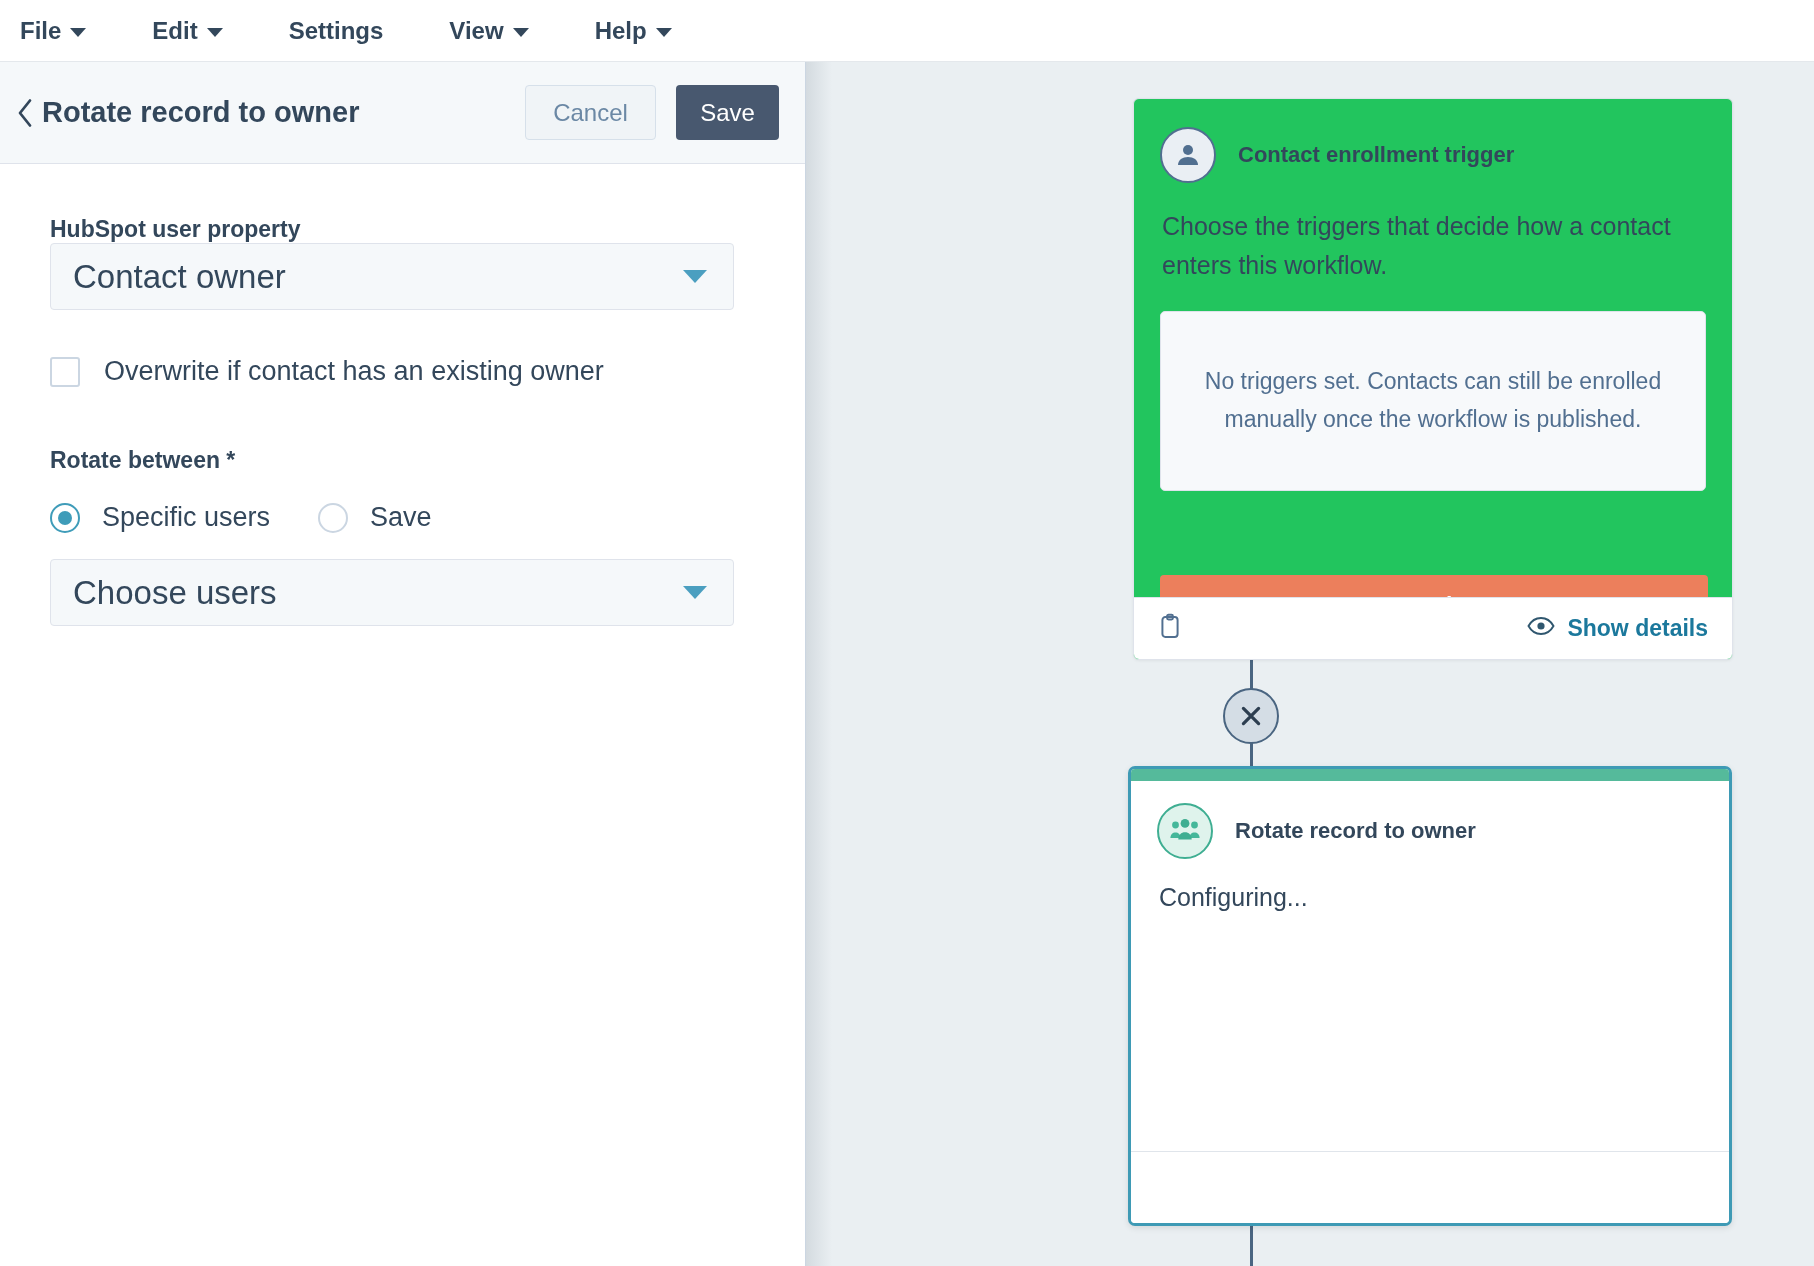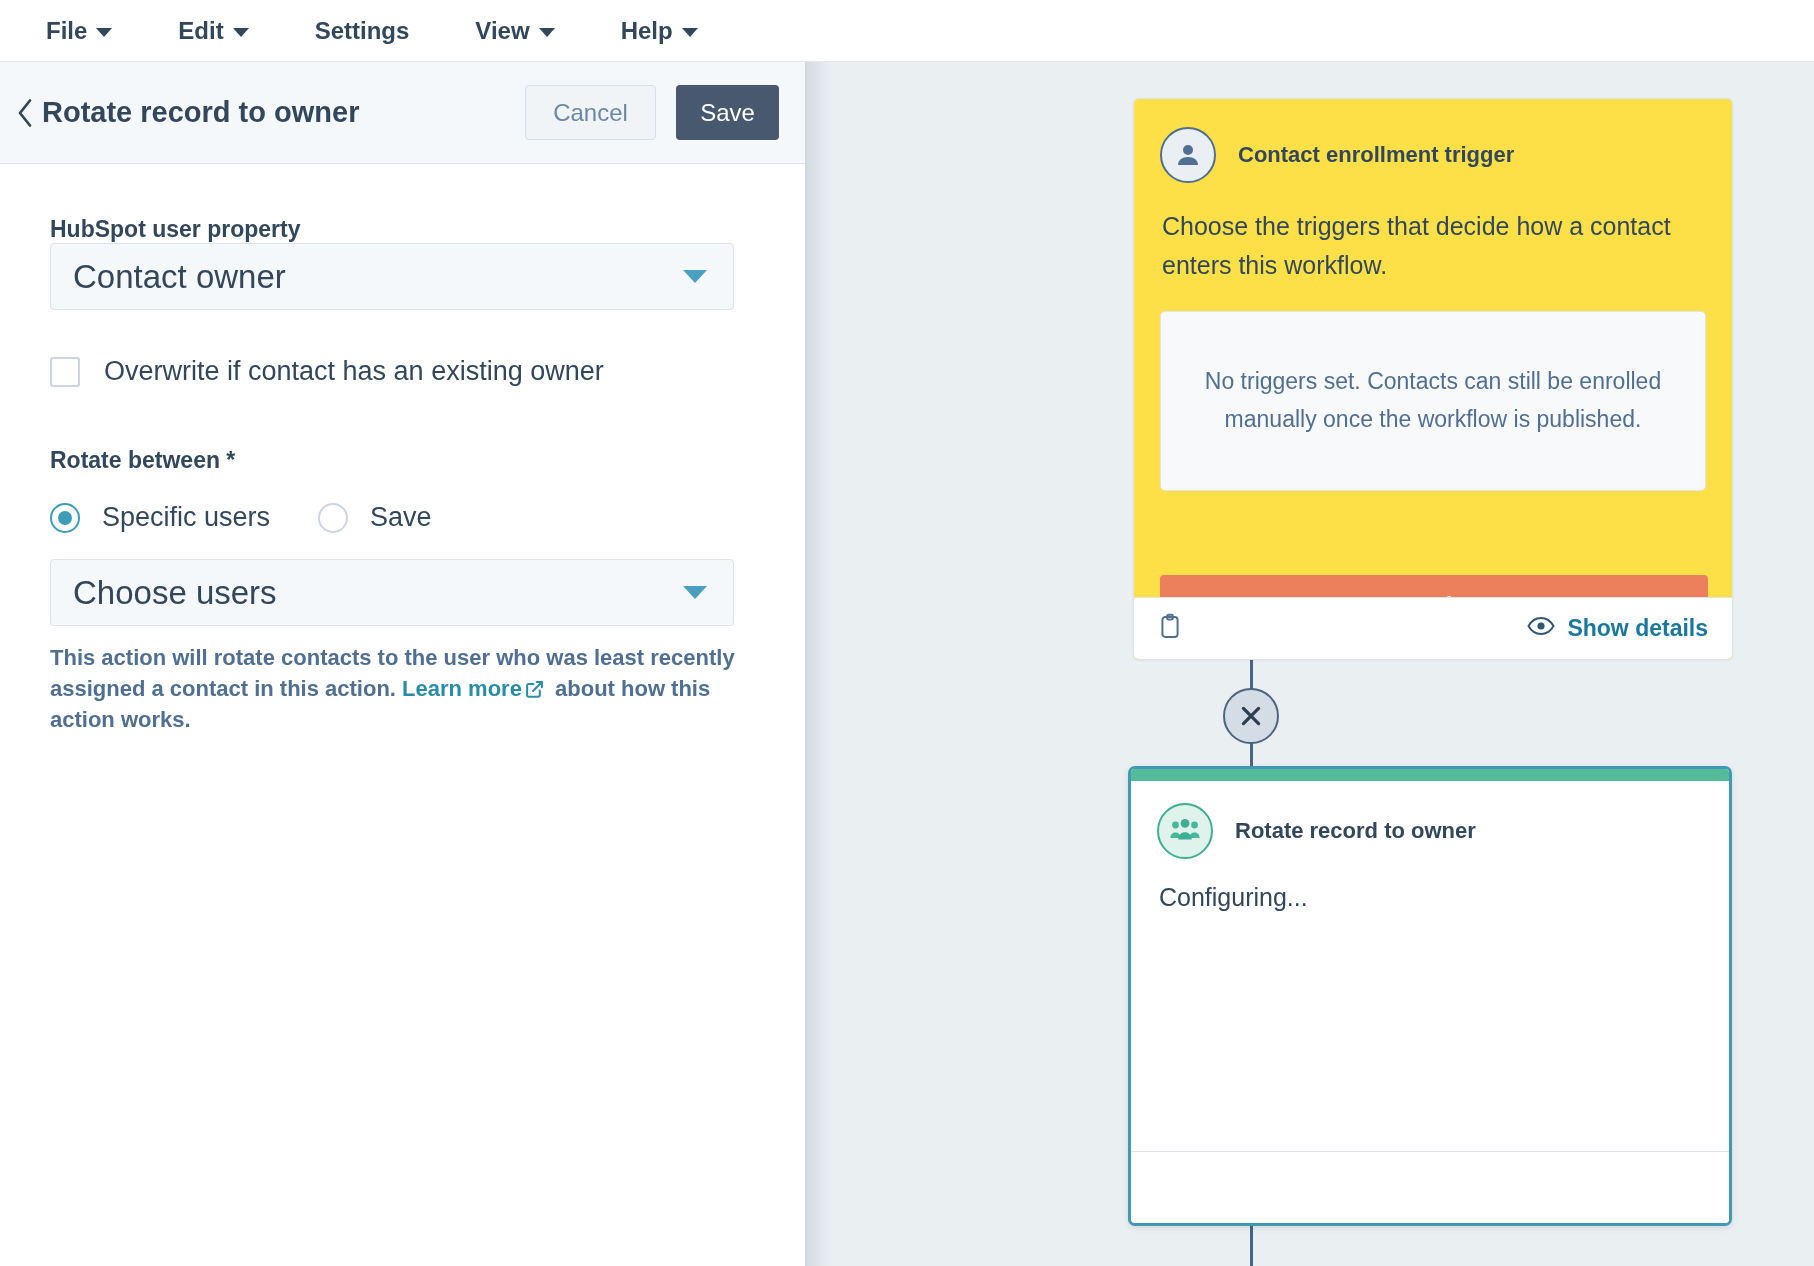--- a/index.html
+++ b/index.html
@@ -11,21 +11,21 @@
   }
   #app { position: relative; width: 1814px; height: 1266px; }
 
   
   .menubar {
     position: absolute; left: 0; top: 0;
     width: 1814px; height: 62px;
     background: #ffffff;
     border-bottom: 1px solid #e4e8ec;
     display: flex; align-items: center;
-    padding-left: 46px;
+    padding-left: 20px;
     z-index: 30;
   }
   .menu-item {
     display: flex; align-items: center; gap: 9px;
     margin-right: 66px;
     font-size: 24px; font-weight: bold;
     color: #33475b;
     cursor: pointer;
     white-space: nowrap;
   }
@@ -56,21 +56,21 @@
     position: absolute;
     width: 3px; background: #4a6581;
     left: 444px;
   }
 
   
   .trigger-card {
     position: absolute;
     left: 327px; top: 36px;
     width: 600px; height: 562px;
-    background: #fde047;
+    background: #22c55e;
     border: 1px solid #dfe3eb;
     border-radius: 6px;
     box-shadow: 0 1px 3px rgba(0,0,0,0.06);
     overflow: hidden;
   }
   .card-head {
     display: flex; align-items: center;
     gap: 22px;
     padding: 28px 0 0 26px;
   }
@@ -445,24 +445,17 @@
           <span class="radio"></span>
           <span class="radio-label">Save</span>
         </span>
       </div>
 
       <div class="select-box" style="margin-top:26px;">
         <span class="select-value ph">Choose users</span>
         <span class="caret-teal"></span>
       </div>
 
-      <div class="help-text">
-        <span>This action will rotate contacts to the user who was least recently assigned a contact in this action. </span><a class="help-link">Learn more</a><span class="ext-icon"><svg width="19" height="19" viewBox="0 0 18 18" fill="none" stroke="#2b8ca8" stroke-width="1.9" stroke-linecap="round" stroke-linejoin="round" aria-hidden="true">
-              <path d="M14 10v4.2a1.6 1.6 0 0 1-1.6 1.6H3.6A1.6 1.6 0 0 1 2 14.2V5.4a1.6 1.6 0 0 1 1.6-1.6H8"></path>
-              <path d="M11.2 2h4.8v4.8"></path>
-              <path d="M7.6 10.4 15.8 2.2"></path>
-            </svg></span><span> about how this action works.</span>
-      </div>
 
     </div>
   </div>
 
 </div>
 
 </body></html>

